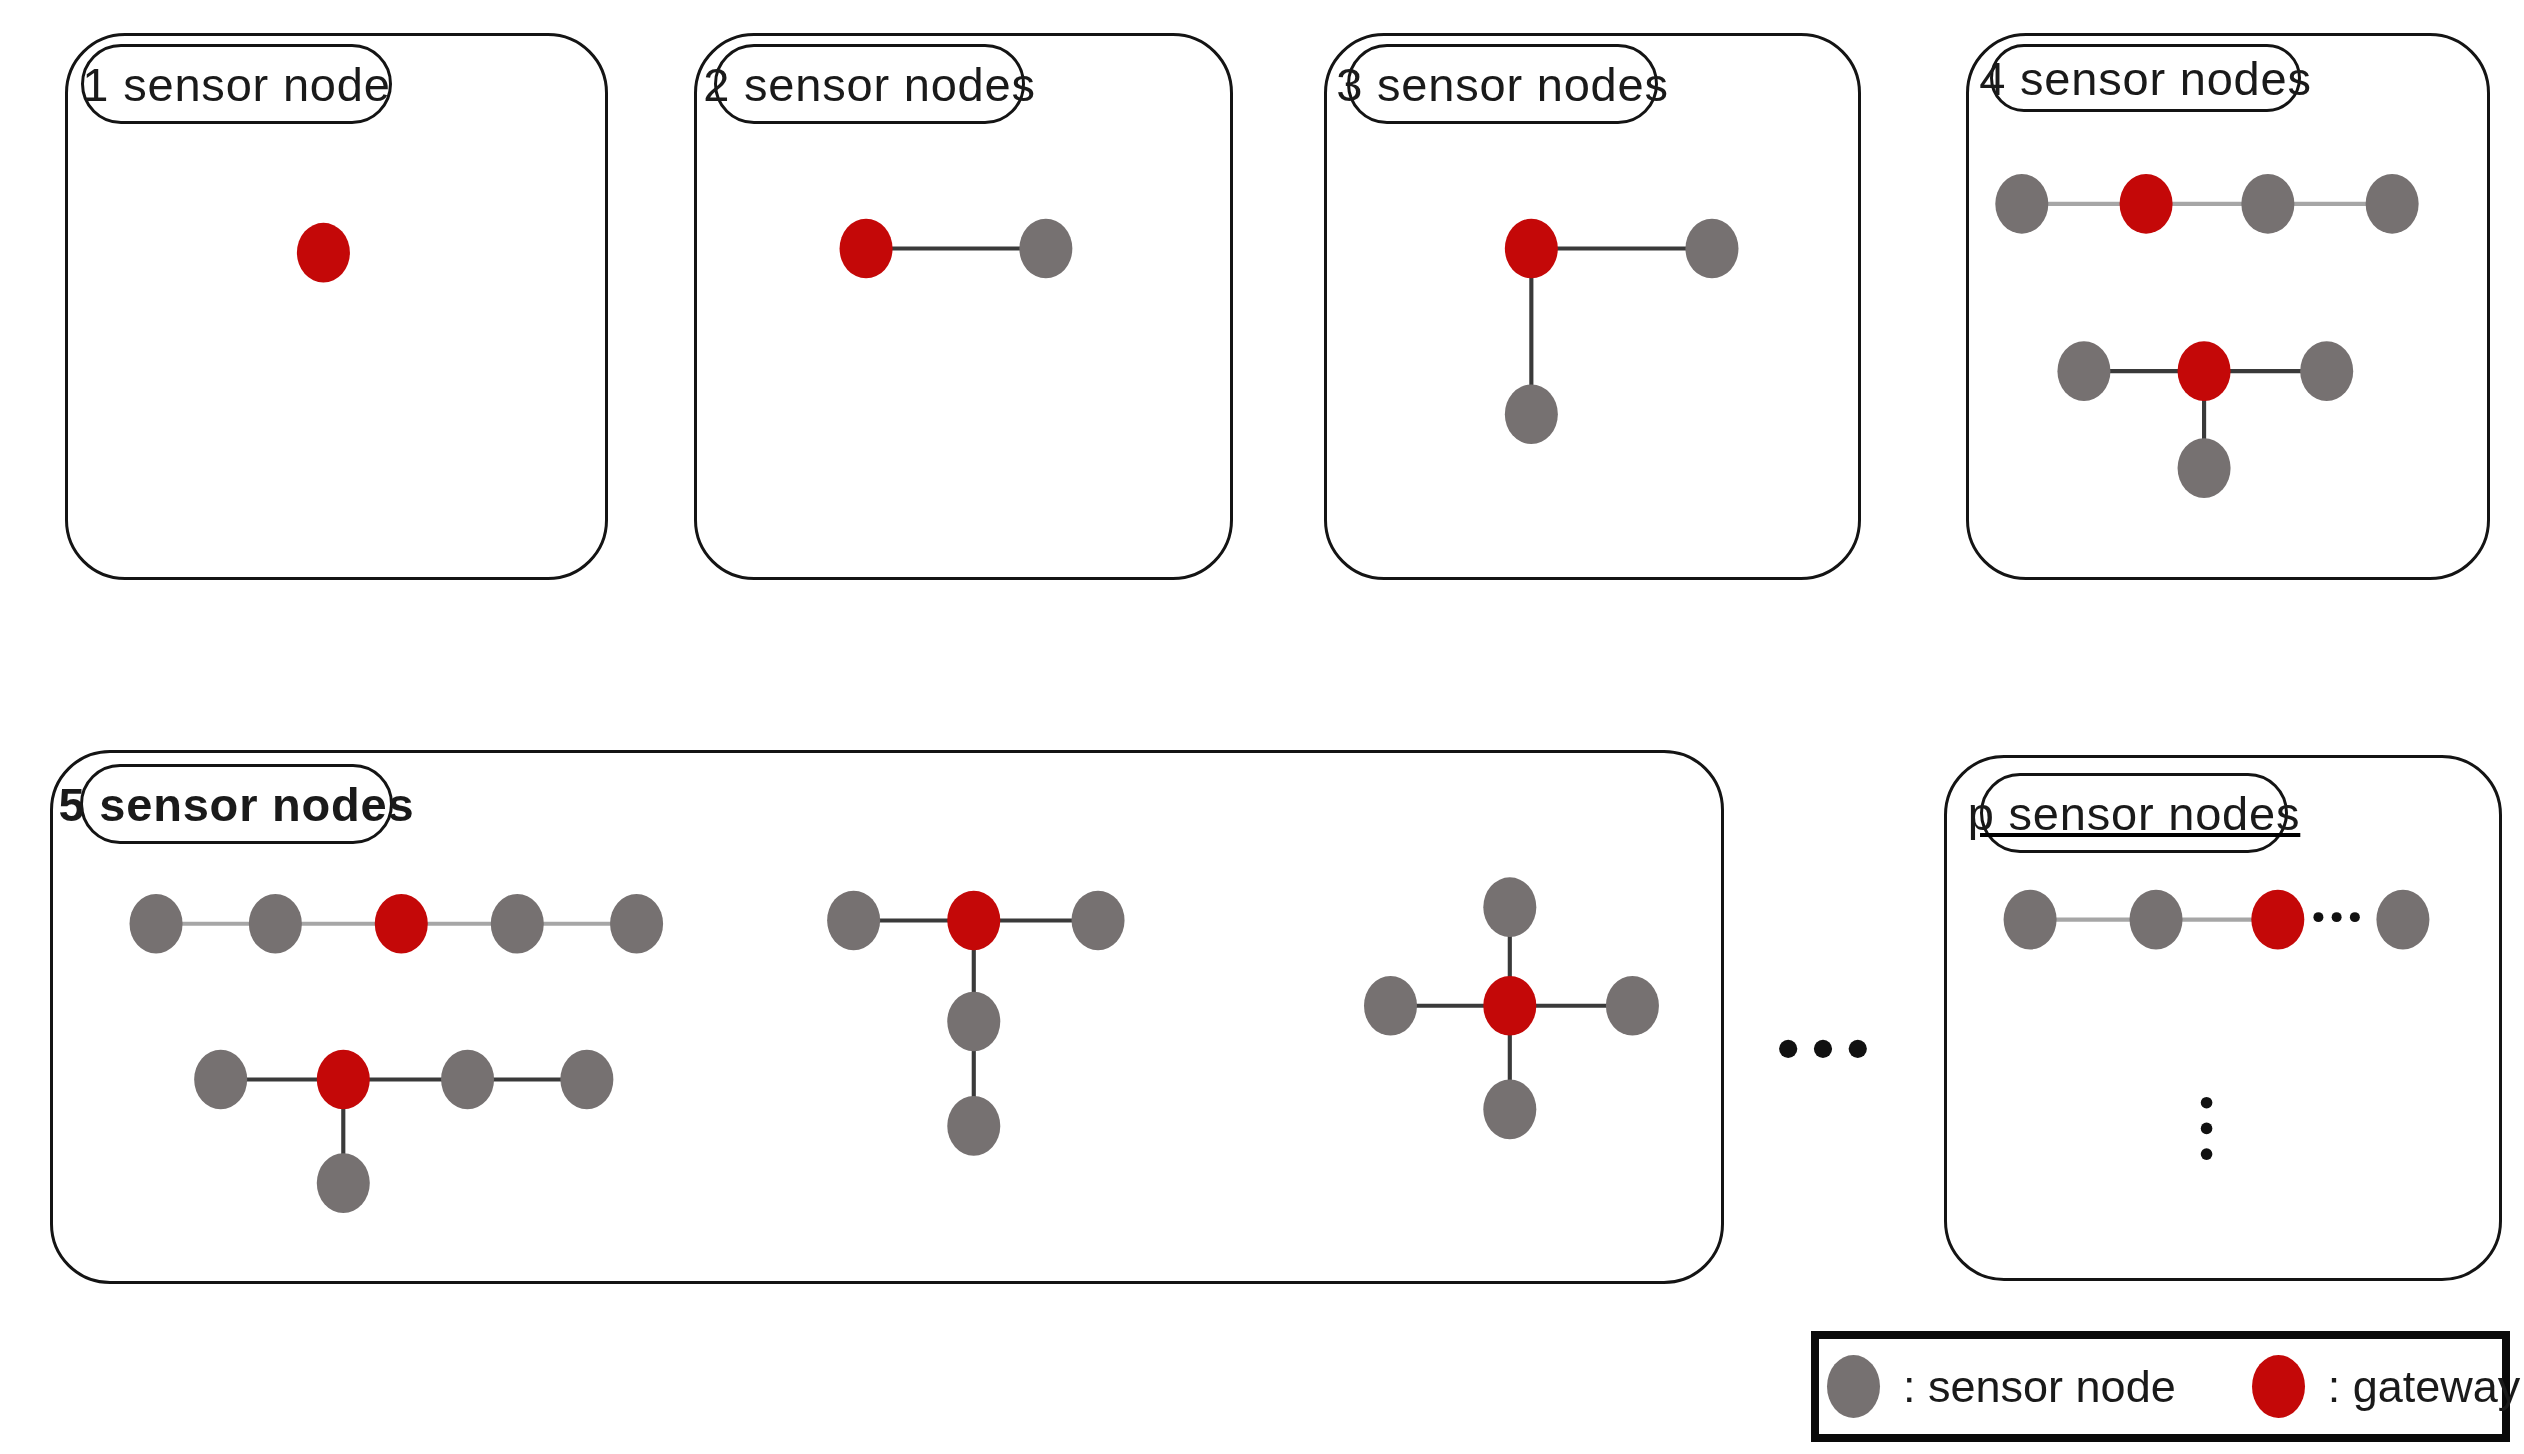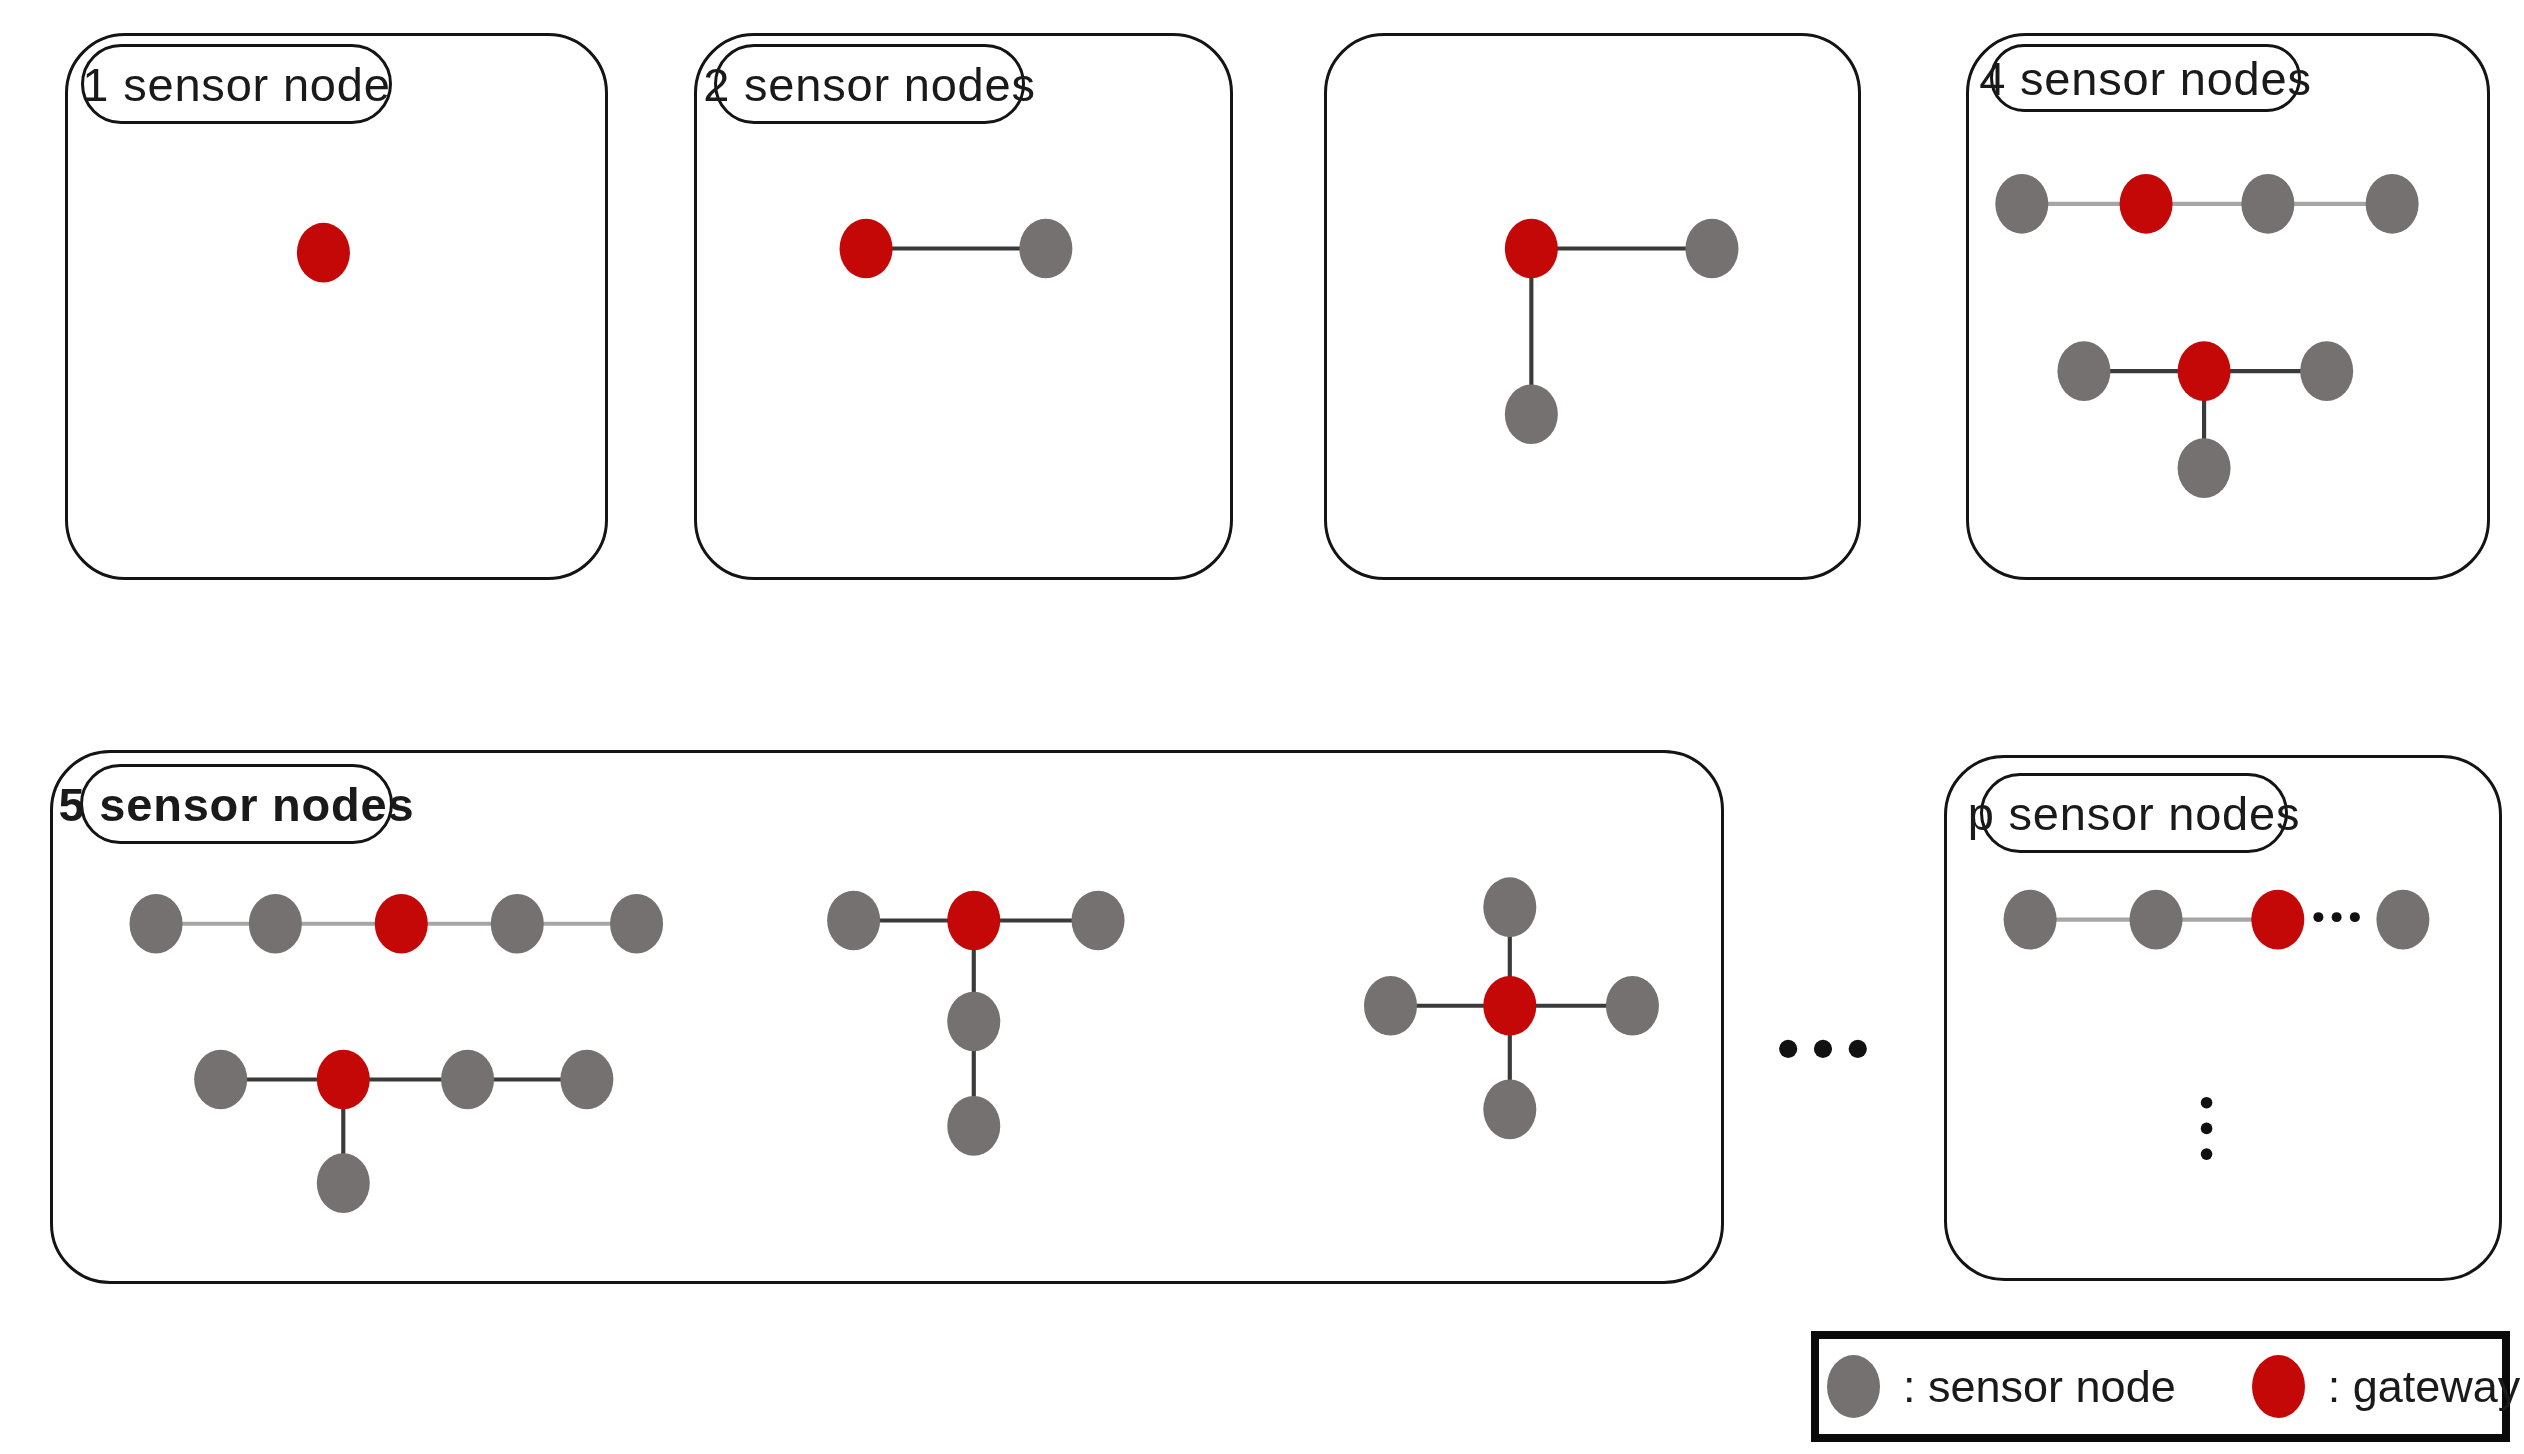--- a/index.html
+++ b/index.html
@@ -86,27 +86,30 @@
   <div class="panel" style="left: 1966px; top: 33px; width: 524px; height: 547px;"></div>
   <div class="panel" style="left: 50px; top: 750px; width: 1674px; height: 534px;"></div>
   <div class="panel" style="left: 1944px; top: 755px; width: 558px; height: 526px;"></div>
 
   <div class="pill" style="left: 81px; top: 44px; width: 311px; height: 80px;">
     <span>1 sensor node</span>
   </div>
   <div class="pill" style="left: 714px; top: 44px; width: 311px; height: 80px; text-align: center;">
     <span>2 sensor nodes</span>
   </div>
+  <div class="pill" style="left: 1347px; top: 44px; width: 311px; height: 80px;">
+    <span>3 sensor nodes</span>
+  </div>
   <div class="pill" style="left: 1990px; top: 44px; width: 311px; height: 68px;">
     <span>4 sensor nodes</span>
   </div>
   <div class="pill" style="left: 80px; top: 764px; width: 313px; height: 80px; font-weight: bold;">
     <span>5 sensor nodes</span>
   </div>
-  <div class="pill" style="left: 1980px; top: 773px; width: 308px; height: 80px;">
+  <div class="pill" style="left: 1980px; top: 773px; width: 308px; height: 80px; text-decoration: underline;">
     <span>p sensor nodes</span>
   </div>
 
   <svg id="graph-svg" width="2525" height="1454" viewBox="0 0 3047 1755">
       <line x1="1045" y1="300" x2="1262" y2="300" stroke="#3a3a3a" stroke-width="5"></line>
       <line x1="1848" y1="300" x2="2066" y2="300" stroke="#3a3a3a" stroke-width="5"></line>
       <line x1="1848" y1="300" x2="1848" y2="500" stroke="#3a3a3a" stroke-width="5"></line>
       <line x1="2440" y1="246" x2="2590" y2="246" stroke="#a6a6a6" stroke-width="5"></line>
       <line x1="2590" y1="246" x2="2737" y2="246" stroke="#a6a6a6" stroke-width="5"></line>
       <line x1="2737" y1="246" x2="2887" y2="246" stroke="#a6a6a6" stroke-width="5"></line>

